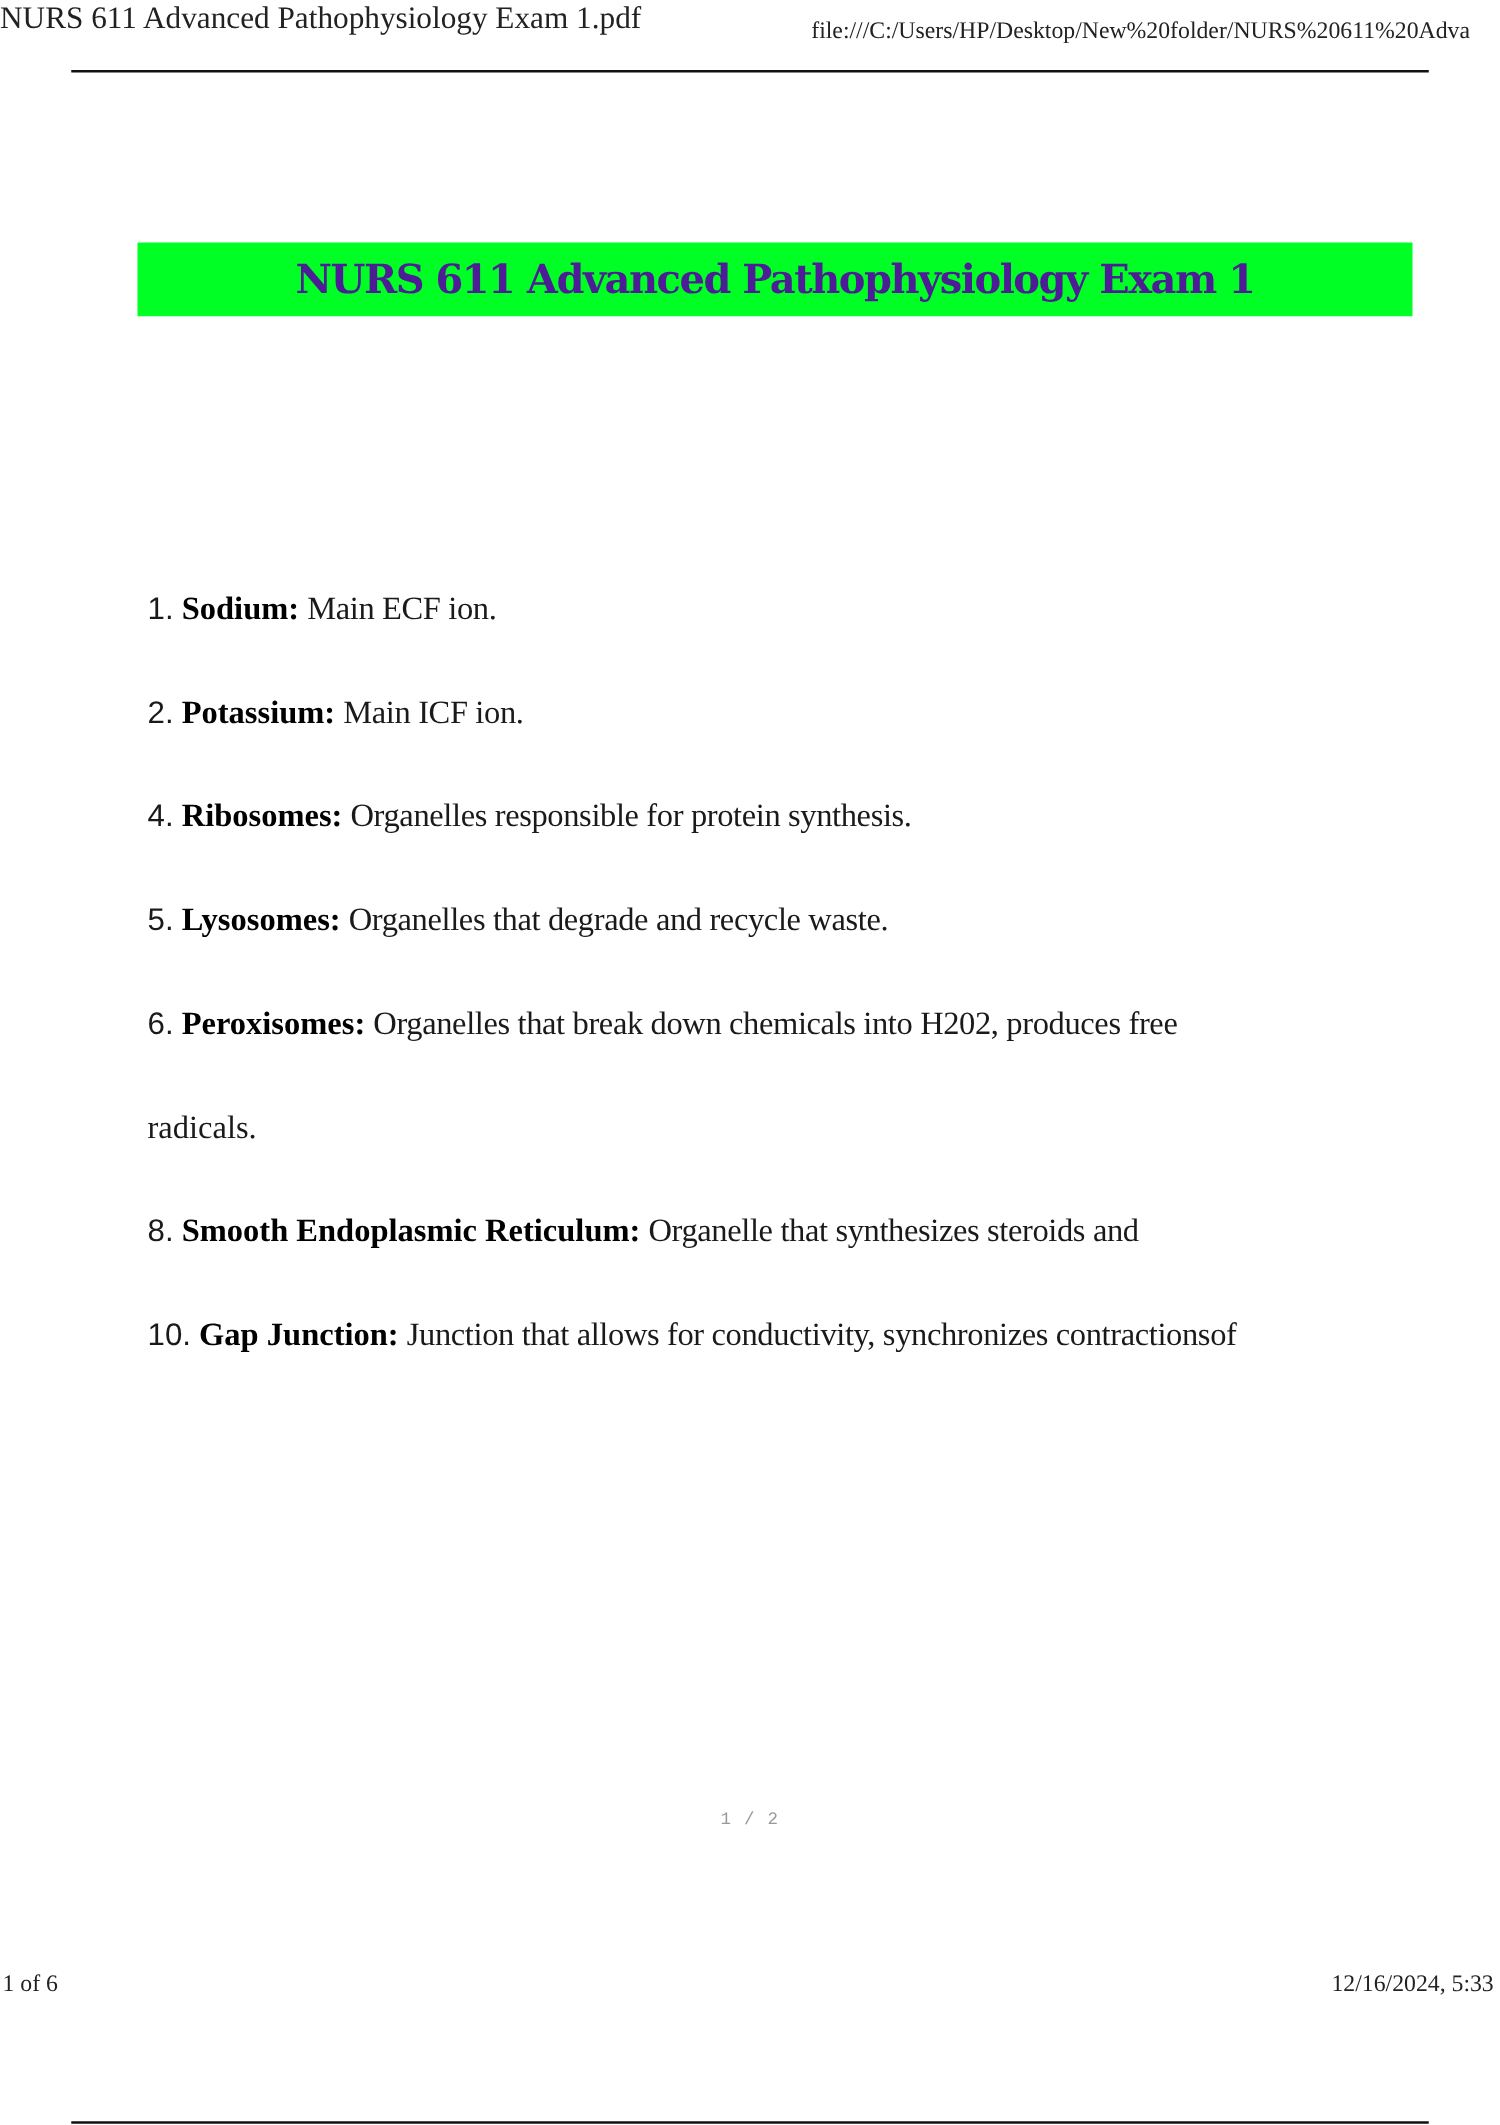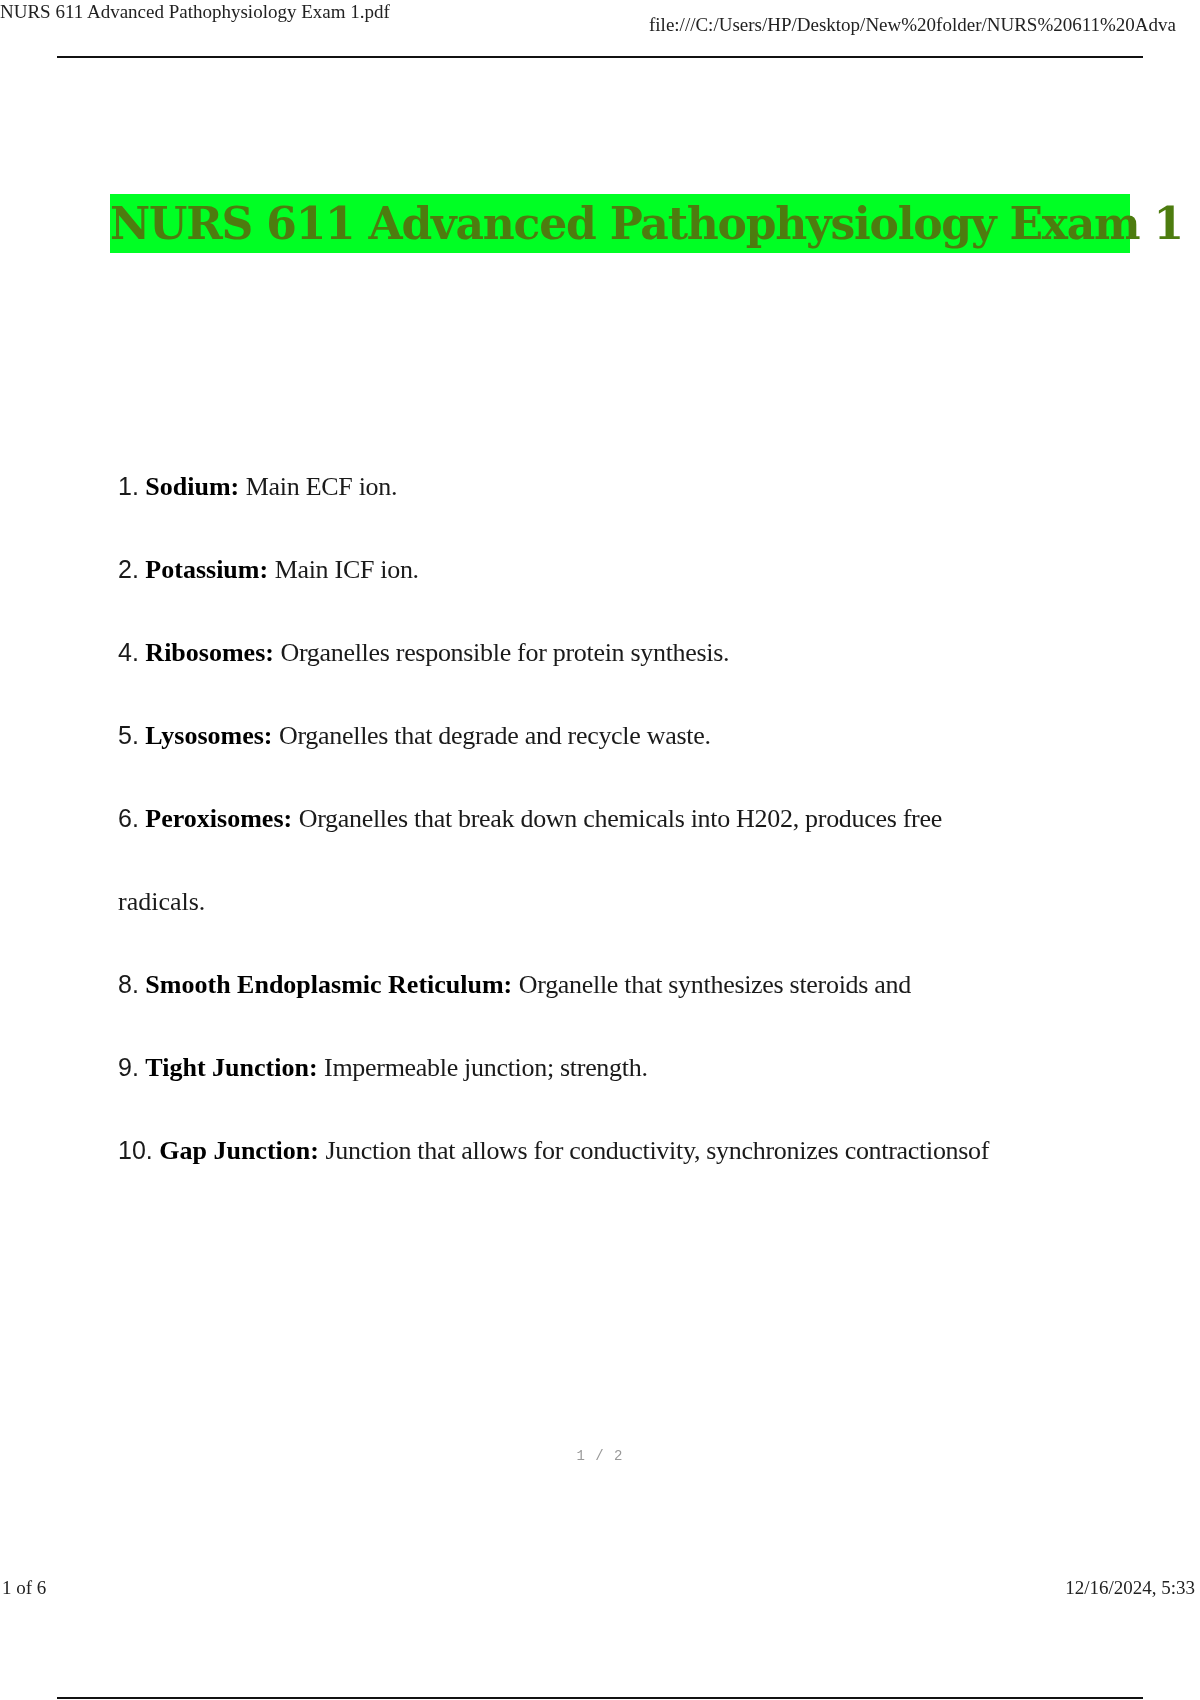--- a/index.html
+++ b/index.html
@@ -12,21 +12,21 @@
       height: 1700px;
       position: relative;
       overflow: hidden;
       font-family: "Liberation Serif", serif;
       color: #111;
     }
     .print-header-title {
       position: absolute;
       left: 0;
       top: 1px;
-      font-size: 19px;
+      font-size: 25px;
       font-family: "Liberation Serif", serif;
       color: #222;
       white-space: nowrap;
     }
     .print-header-url {
       position: absolute;
       left: 649px;
       top: 14px;
       font-size: 19px;
       font-family: "Liberation Serif", serif;
@@ -53,23 +53,23 @@
     }
     .doc-title {
       position: absolute;
       left: 0;
       top: 0;
       width: 1020px;
       line-height: 59px;
       text-align: center;
       font-family: "DejaVu Serif", serif;
       font-weight: bold;
-      font-size: 44px;
+      font-size: 32px;
       letter-spacing: -1.2px;
-      color: #4d7c0f;
+      color: #4c1d95;
       white-space: nowrap;
     }
 
     .items {
       position: absolute;
       left: 118px;
       top: 445px;
       width: 1060px;
     }
     .item {
@@ -166,25 +166,20 @@
     <span class="term">Peroxisomes:</span>
     <span class="def">Organelles that break down chemicals into H202, produces free</span>
   </div>
   <div class="item-cont">radicals.</div>
   <div class="item">
     <span class="num">8.</span>
     <span class="term">Smooth Endoplasmic Reticulum:</span>
     <span class="def">Organelle that synthesizes steroids and</span>
   </div>
   <div class="item">
-    <span class="num">9.</span>
-    <span class="term">Tight Junction:</span>
-    <span class="def">Impermeable junction; strength.</span>
-  </div>
-  <div class="item">
     <span class="num">10.</span>
     <span class="term">Gap Junction:</span>
     <span class="def">Junction that allows for conductivity, synchronizes contractionsof</span>
   </div>
 </div>
 
 <div class="page-indicator">1 / 2</div>
 
 <div class="print-footer-pages">1 of 6</div>
 <div class="print-footer-date">12/16/2024, 5:33</div>

